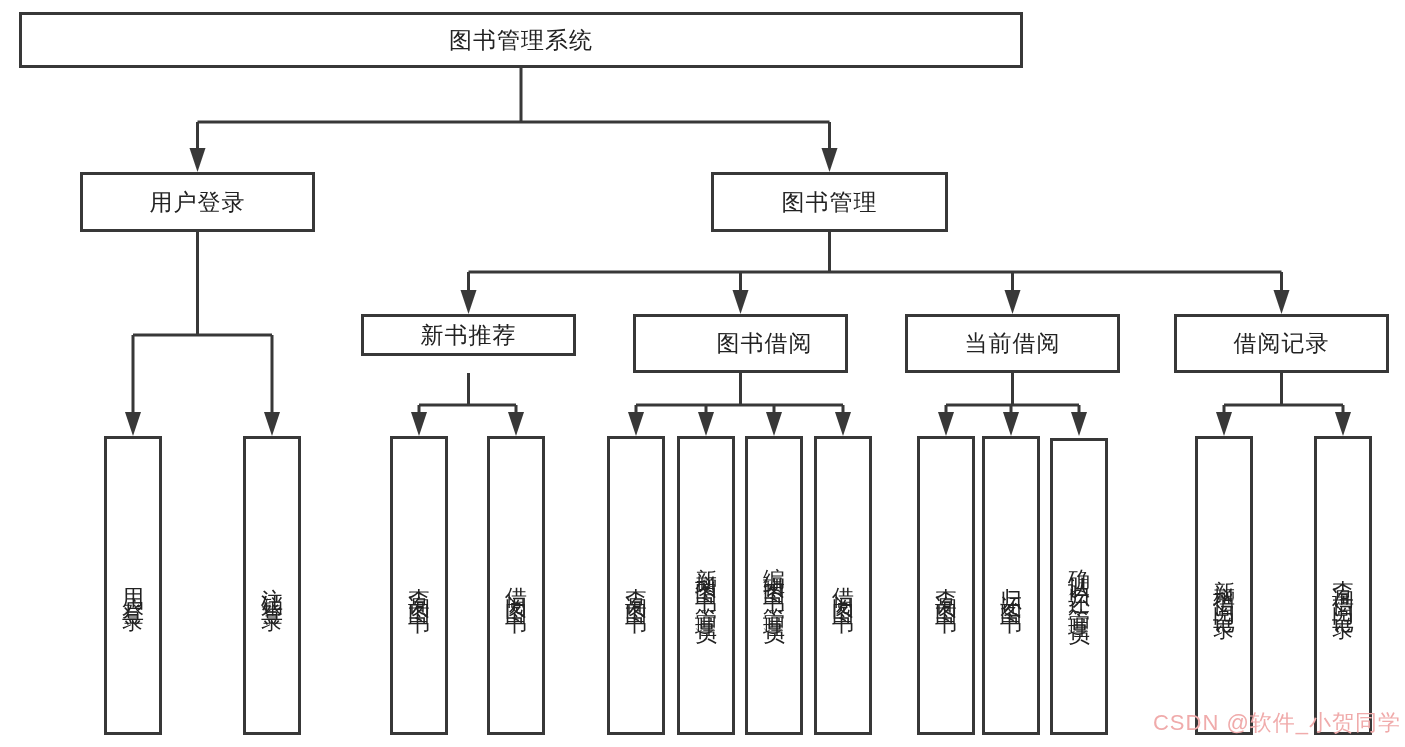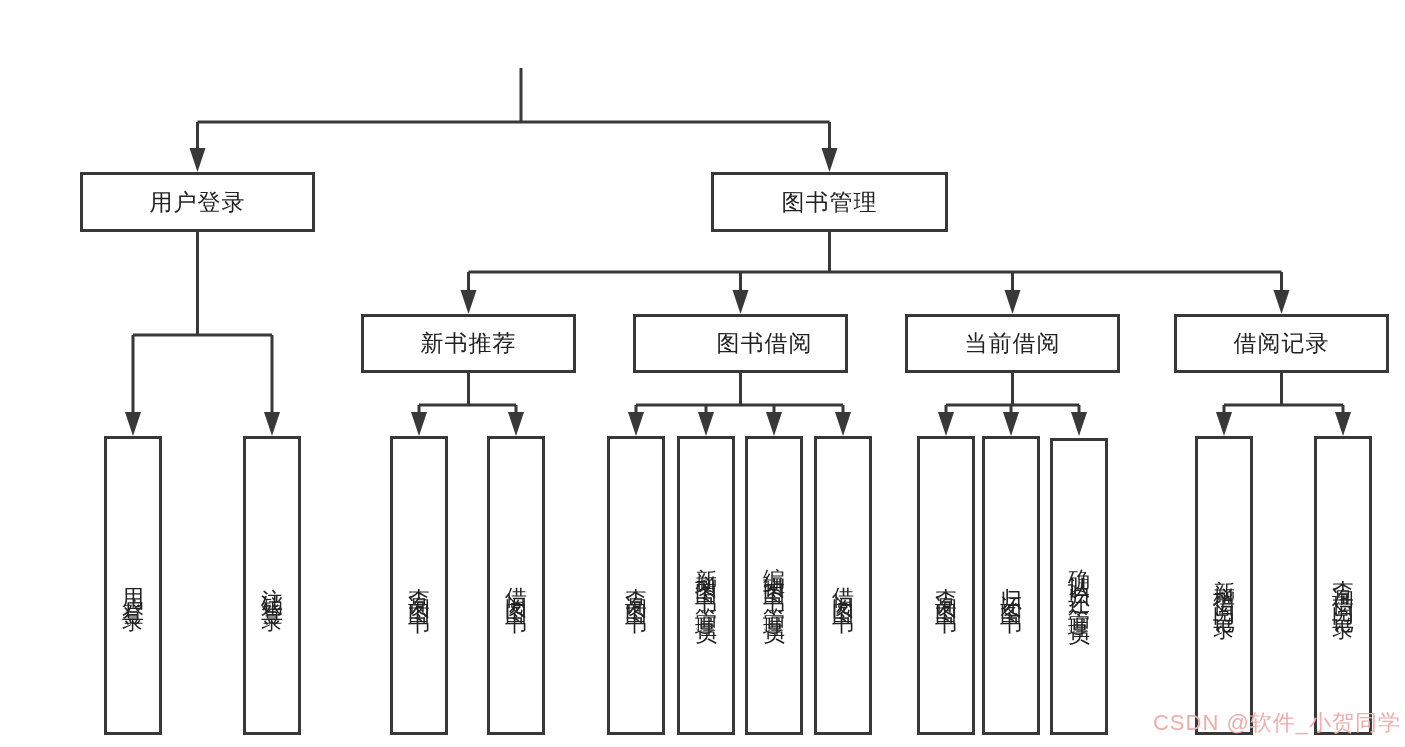--- a/index.html
+++ b/index.html
@@ -91,29 +91,32 @@
       <polygon points="1071,412 1087,412 1079,436"></polygon>
     </g>
 
     <g>
       <path d="M1281.5 373 V405 M1224 405 H1343 M1224 405 V414 M1343 405 V414"></path>
       <polygon points="1216,412 1232,412 1224,436"></polygon>
       <polygon points="1335,412 1351,412 1343,436"></polygon>
     </g>
   </svg>
 
+  <div class="node" style="left:19px;top:12px;width:1004px;height:56px;">
+    <span>图书管理系统</span>
+  </div>
 
   <div class="node" style="left:80px;top:172px;width:235px;height:60px;">
     <span>用户登录</span>
   </div>
   <div class="node" style="left:711px;top:172px;width:237px;height:60px;">
     <span>图书管理</span>
   </div>
 
-  <div class="node" style="left:361px;top:314px;width:215px;height:59px;">
+  <div class="node" style="left:361px;top:314px;width:215px;height:42px;">
     <span>新书推荐</span>
   </div>
   <div class="node" style="left:633px;top:314px;width:215px;height:59px;padding-left:48px;">
     <span>图书借阅</span>
   </div>
   <div class="node" style="left:905px;top:314px;width:215px;height:59px;font-family:Liberation Serif, serif;">
     <span>当前借阅</span>
   </div>
   <div class="node" style="left:1174px;top:314px;width:215px;height:59px;">
     <span>借阅记录</span>

